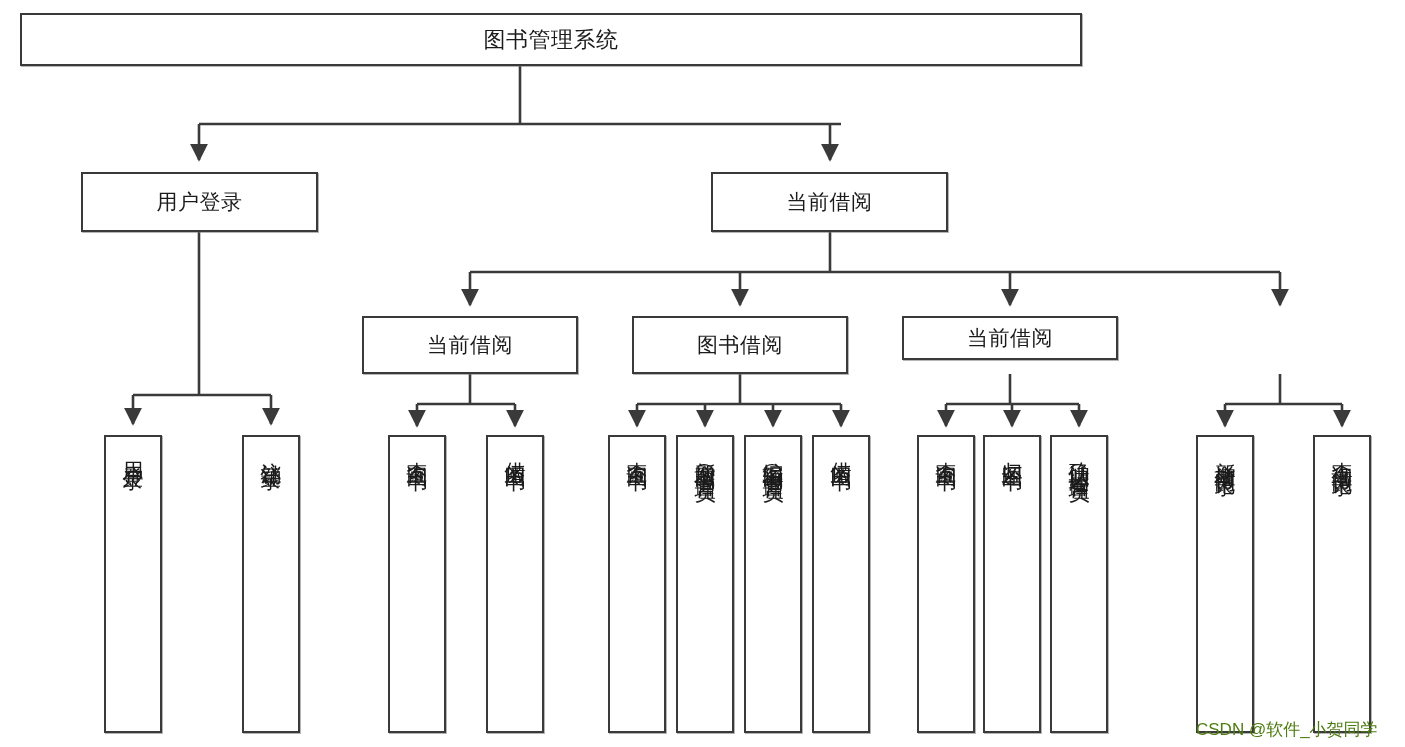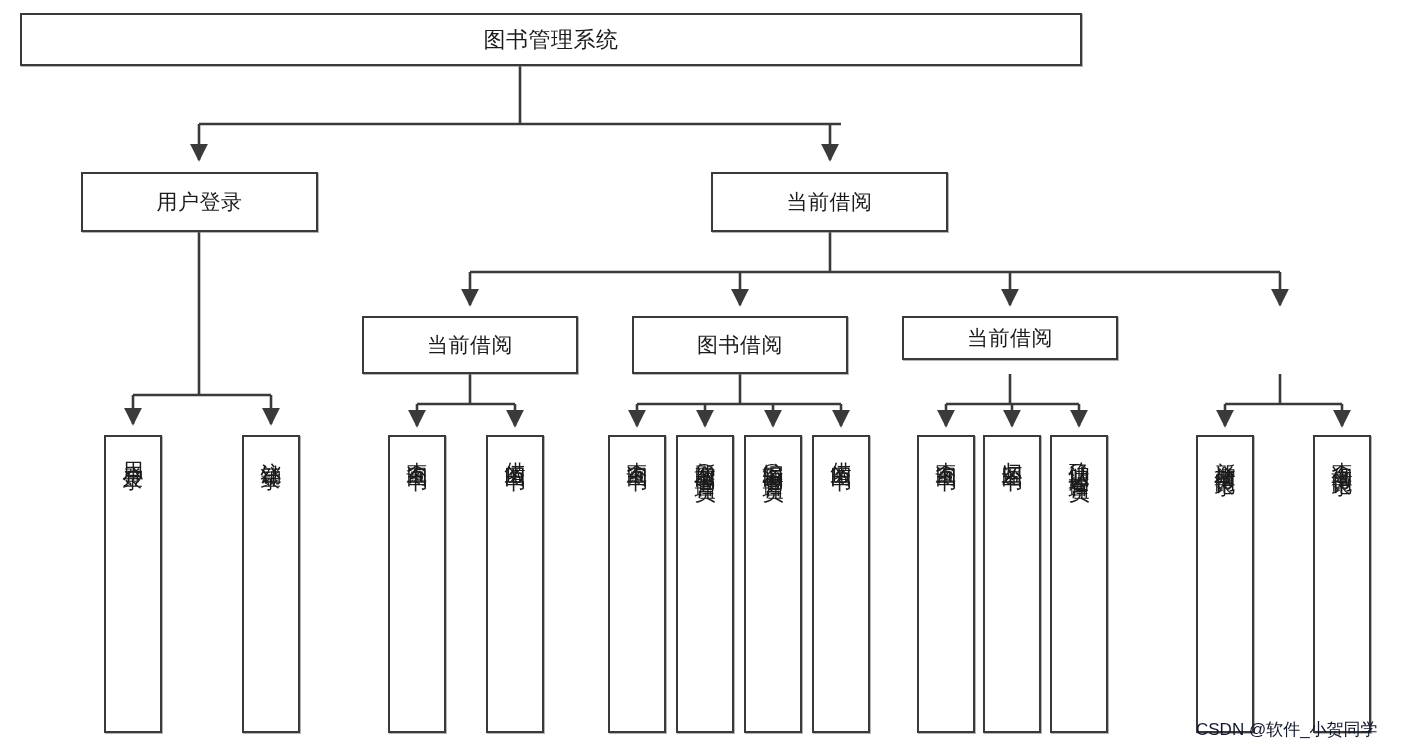--- a/index.html
+++ b/index.html
@@ -59,21 +59,21 @@
     writing-mode: vertical-rl;
     text-orientation: upright;
     font-size: 21px;
     line-height: 1.05;
     letter-spacing: 3px;
     white-space: nowrap;
   }
   .watermark {
     position: absolute;
     font-size: 17px;
-    color: #0f172a;
+    color: #4d7c0f;
     white-space: nowrap;
     user-select: none;
   }
 </style>
 </head>
 <body>
 
 <div id="canvas">
 
   <svg id="edge-layer" viewBox="0 0 1405 747" width="1405" height="747" xmlns="http://www.w3.org/2000/svg">

